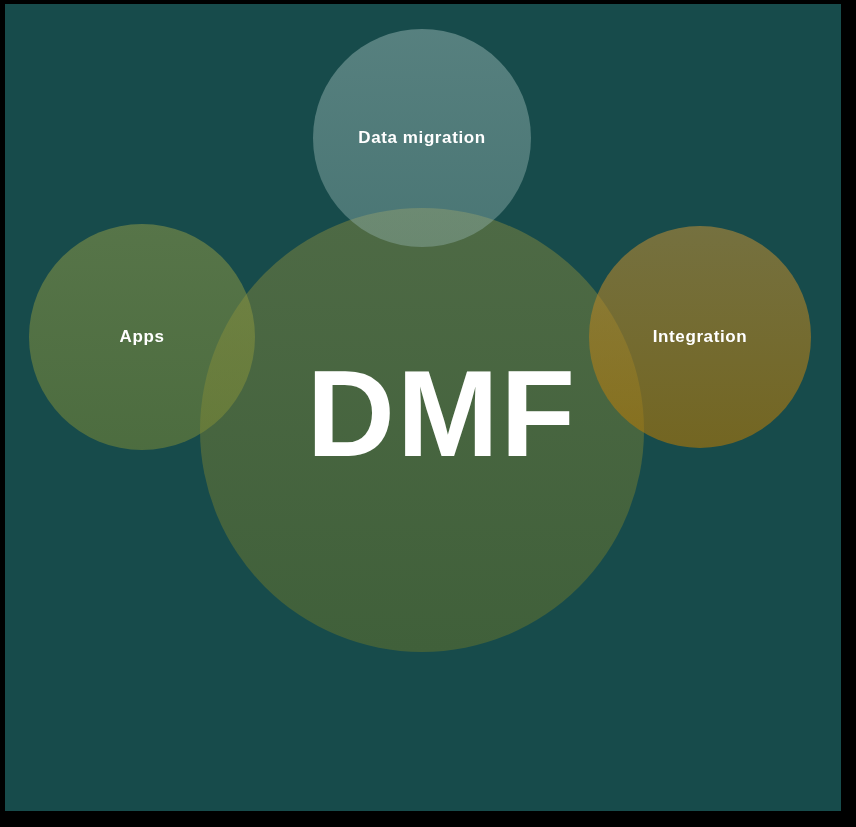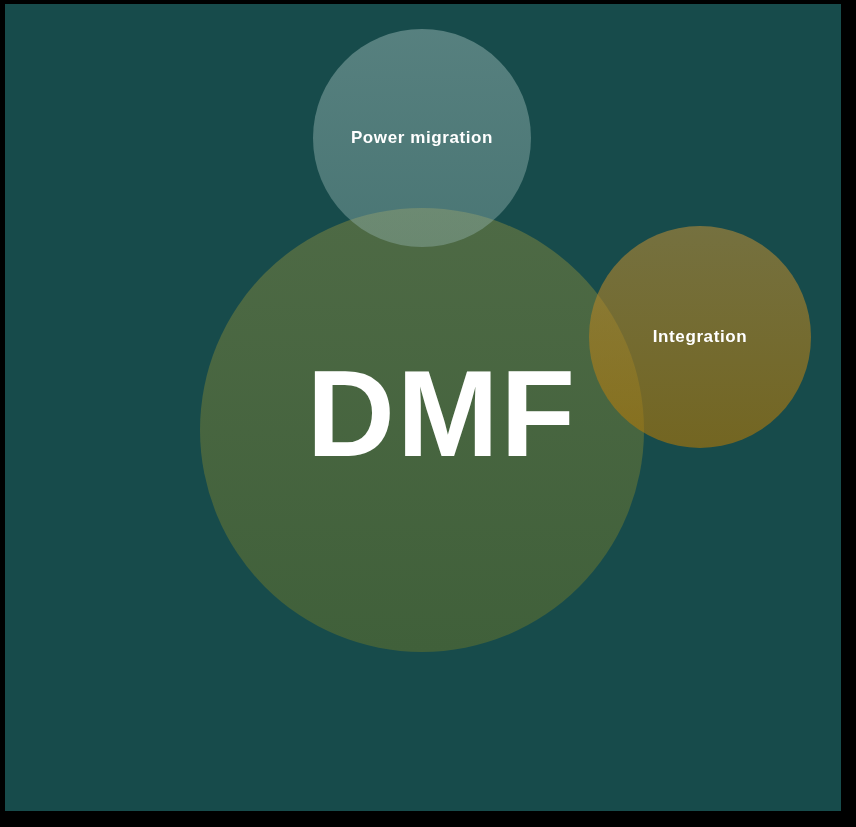--- a/index.html
+++ b/index.html
@@ -67,23 +67,26 @@
 <body>
 
 <div class="frame" style="background: rgb(0, 0, 0);">
   <div class="canvas" style="background: rgb(23, 75, 75);">
 
     <div class="circle c-center" style="background: linear-gradient(rgb(78, 106, 69) 0%, rgb(64, 96, 58) 100%);">
       <span class="label label-center" style="color: rgb(255, 255, 255);">DMF</span>
     </div>
 
     <div class="circle c-dm" style="background: linear-gradient(rgba(168, 196, 193, 0.44) 0%, rgba(150, 182, 178, 0.4) 100%);">
-      <span class="label" style="color: rgb(255, 255, 255);">Power migration</span>
+      <span class="label" style="color: rgb(255, 255, 255);">Data migration</span>
     </div>
 
+    <div class="circle c-apps" style="background: linear-gradient(rgba(150, 158, 70, 0.5) 0%, rgba(130, 142, 52, 0.5) 100%);">
+      <span class="label" style="color: rgb(255, 255, 255);">Apps</span>
+    </div>
 
     <div class="circle c-integration" style="background: linear-gradient(rgba(185, 140, 55, 0.58) 0%, rgba(172, 118, 8, 0.62) 100%);">
       <span class="label" style="color: rgb(255, 255, 255);">Integration</span>
     </div>
 
 
 
   </div>
 </div>
 

